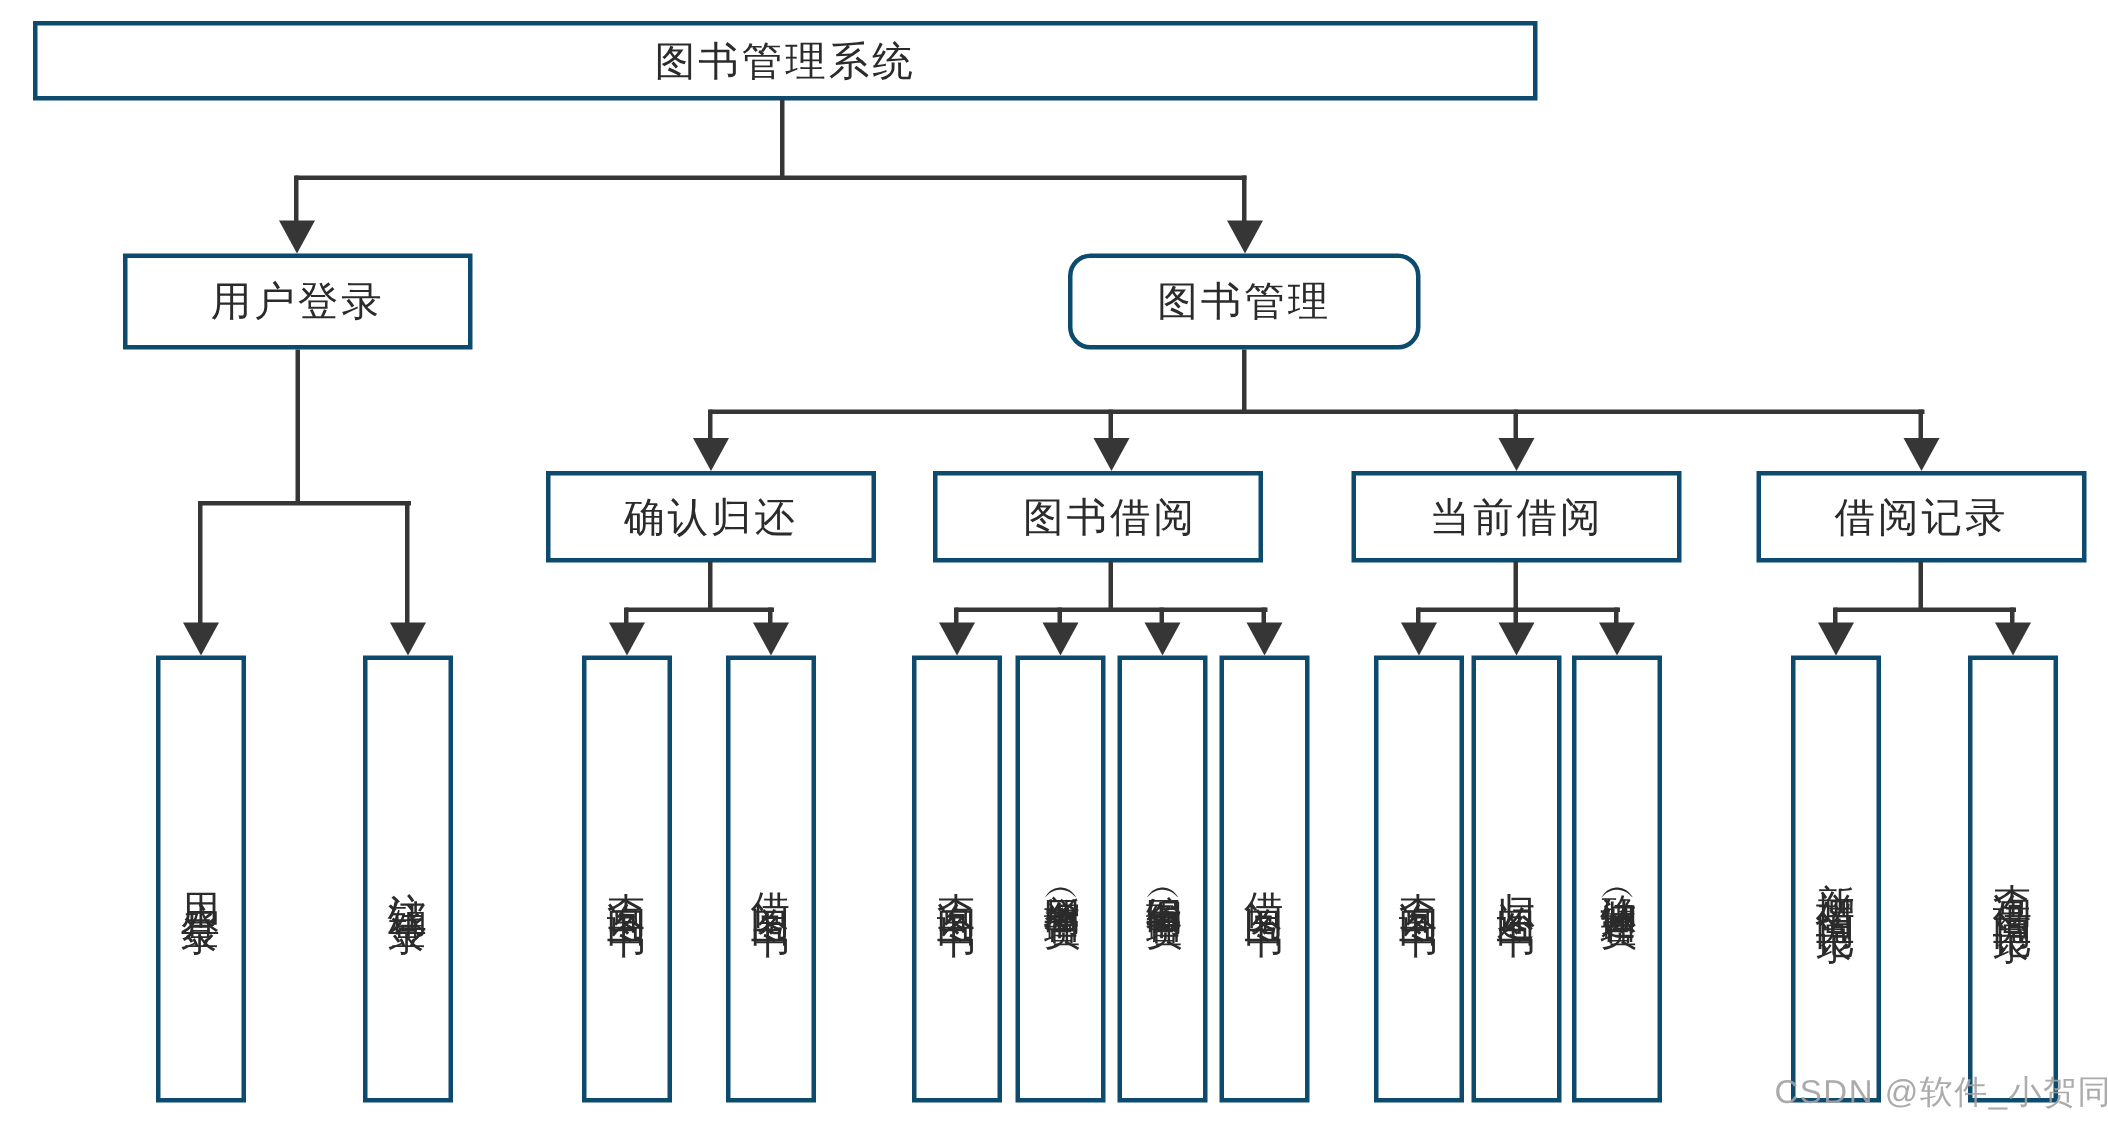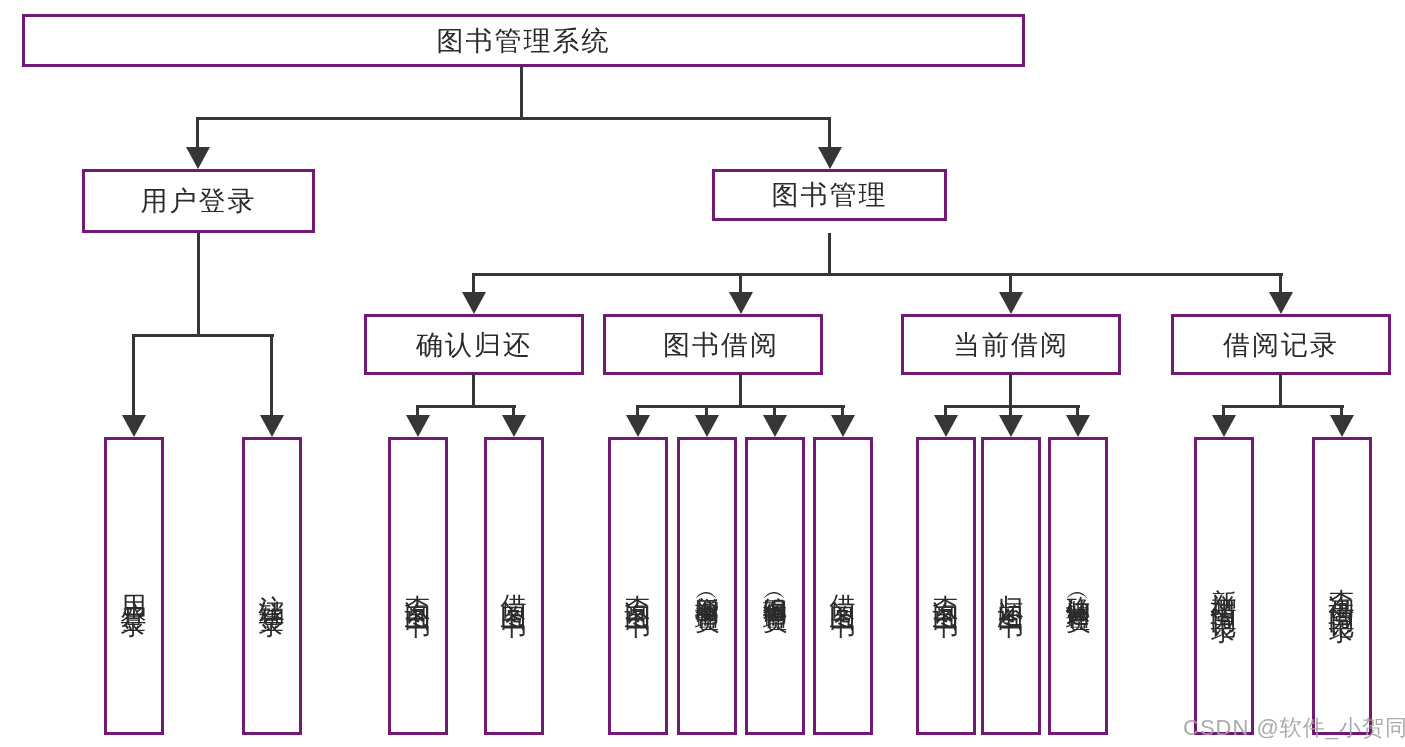--- a/index.html
+++ b/index.html
@@ -1,18 +1,18 @@
 <!DOCTYPE html>
 <html><head>
 <meta charset="utf-8">
 <style>
   html,body{margin:0;padding:0;background:#ffffff;}
   body{font-family:"Liberation Sans","DejaVu Sans",sans-serif;}
   .canvas{position:relative;width:1405px;height:747px;background:#ffffff;overflow:hidden;}
-  .node{position:absolute;box-sizing:border-box;border:3px solid #701a75;background:#ffffff;
+  .node{position:absolute;box-sizing:border-box;border:3px solid #0c4a6e;background:#ffffff;
         display:flex;align-items:center;justify-content:center;color:#2b2b2b;}
   .h-node .lbl{font-size:27px;letter-spacing:2px;white-space:nowrap;}
   .leaf{top:437px;width:60px;height:298px;}
   .leaf .lbl{writing-mode:vertical-rl;text-orientation:mixed;font-size:26px;
              letter-spacing:6px;line-height:1;white-space:nowrap;}
   .leaf.tight .lbl{font-size:24px;letter-spacing:2px;}
   .hline,.vline{position:absolute;background:#363636;}
   .hline{height:3px;}
   .vline{width:3px;}
   .varrow{position:absolute;width:24px;}
@@ -28,28 +28,28 @@
 
 <div class="canvas">
 
   <div class="node h-node" style="left:22px;top:14px;width:1003px;height:53px;">
     <span class="lbl">图书管理系统</span>
   </div>
 
   <div class="node h-node" style="left:82px;top:169px;width:233px;height:64px;">
     <span class="lbl">用户登录</span>
   </div>
-  <div class="node h-node" style="left:712px;top:169px;width:235px;height:52px;">
+  <div class="node h-node" style="left:712px;top:169px;width:235px;height:64px;border-radius:15px;">
     <span class="lbl">图书管理</span>
   </div>
 
   <div class="node h-node" style="left:364px;top:314px;width:220px;height:61px;">
     <span class="lbl">确认归还</span>
   </div>
-  <div class="node h-node" style="left:603px;top:314px;width:220px;height:61px;padding-left:16px;">
+  <div class="node h-node" style="left:622px;top:314px;width:220px;height:61px;padding-left:16px;">
     <span class="lbl">图书借阅</span>
   </div>
   <div class="node h-node" style="left:901px;top:314px;width:220px;height:61px;">
     <span class="lbl">当前借阅</span>
   </div>
   <div class="node h-node" style="left:1171px;top:314px;width:220px;height:61px;">
     <span class="lbl">借阅记录</span>
   </div>
 
   <div class="node leaf" style="left:104px;">

